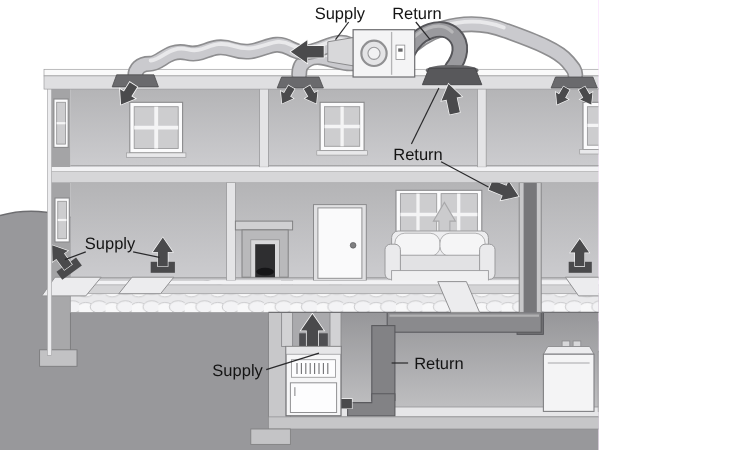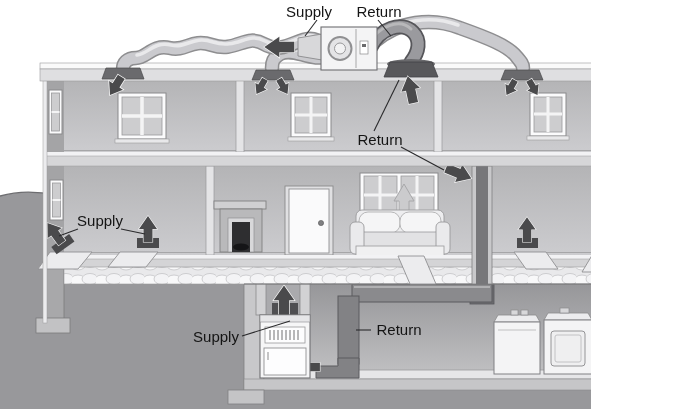--- a/index.html
+++ b/index.html
@@ -1,16 +1,16 @@
 <!DOCTYPE html>
 <html><head>
 <meta charset="utf-8">
 <style>
   html,body{margin:0;padding:0;background:#ffffff;}
-  .stage{position:relative;width:591px;height:409px;overflow:hidden;background:#f0abfc;}
+  .stage{position:relative;width:544px;height:409px;overflow:hidden;background:#f0abfc;}
   svg{display:block;}
   text{font-family:"Liberation Sans","DejaVu Sans",sans-serif;font-size:15px;fill:#141414;}
   .leader{stroke:#2a2a2c;stroke-width:1.1;fill:none;}
   .darr{fill:#4a4a4c;stroke:#f8f8f8;stroke-width:1.2;paint-order:stroke;}
   .duct-o{fill:none;stroke:#8e8e90;stroke-width:14.5;stroke-linecap:round;}
   .duct-m{fill:none;stroke:#cacace;stroke-width:11.5;stroke-linecap:round;}
   .duct-h{fill:none;stroke:#e9e9eb;stroke-width:3.5;stroke-linecap:round;}
   .rduct-o{fill:none;stroke:#56565a;stroke-width:15;stroke-linecap:round;}
   .rduct-m{fill:none;stroke:#9a9a9e;stroke-width:11.5;stroke-linecap:round;}
   .rduct-h{fill:none;stroke:#b8b8ba;stroke-width:3;stroke-linecap:round;}

